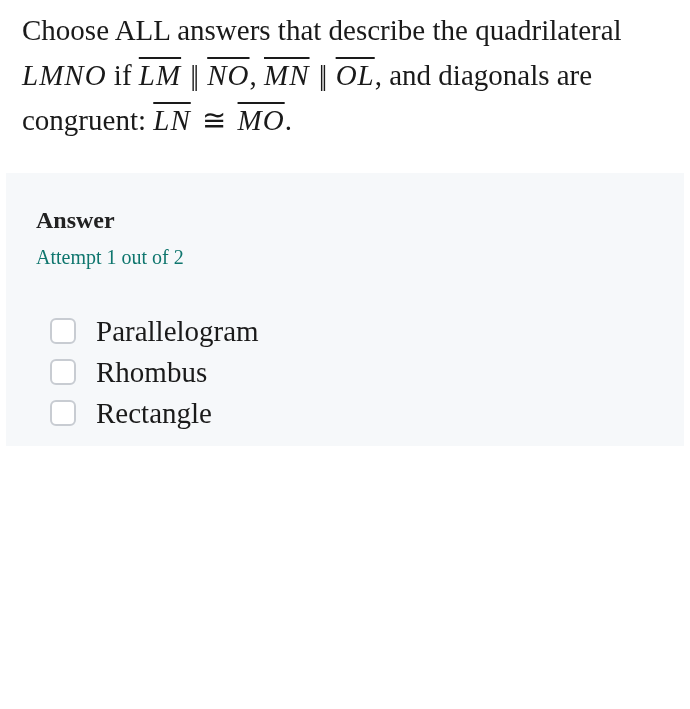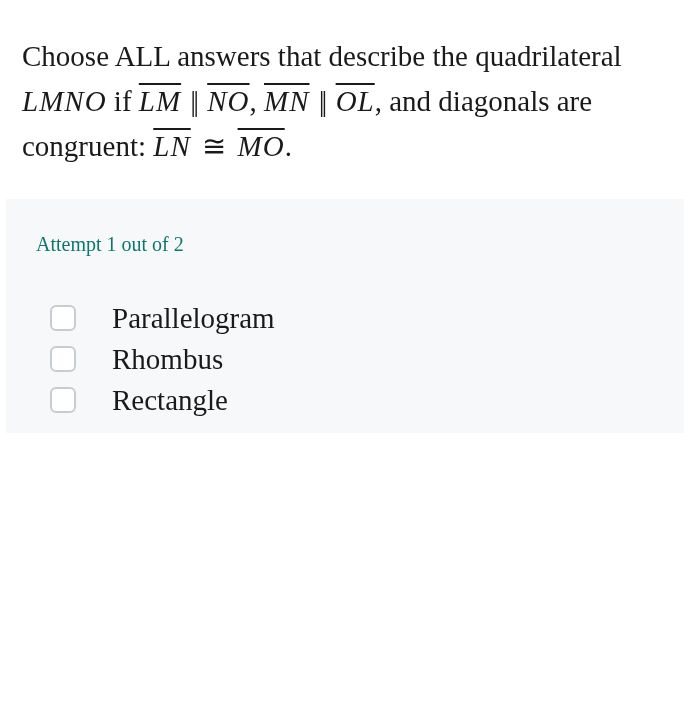--- a/index.html
+++ b/index.html
@@ -8,21 +8,20 @@
     height: 709px;
     font-family: Georgia, 'Times New Roman', serif;
     background: #fff;
     color: #1a1a1a;
     overflow: hidden;
   }
   .question {
     padding: 8px 22px 30px 22px;
     font-size: 29px;
     line-height: 1.55;
-    margin-top: 26px;
   }
   .mathit {
     font-style: italic;
     font-family: 'Times New Roman', serif;
     letter-spacing: 1px;
   }
   .overline {
     text-decoration: overline;
     text-decoration-thickness: 1.5px;
   }
@@ -43,21 +42,21 @@
     font-size: 20px;
     color: #0f766e;
     margin-bottom: 46px;
   }
   .options {
     padding-left: 14px;
   }
   .option {
     display: flex;
     align-items: center;
-    gap: 36px;
+    gap: 20px;
     margin-bottom: 8px;
   }
   .checkbox {
     width: 26px;
     height: 26px;
     border: 2px solid #c8ccd2;
     border-radius: 6px;
     background: #fff;
     flex-shrink: 0;
     cursor: pointer;
@@ -84,20 +83,21 @@
   <span>Choose ALL answers that describe the quadrilateral </span><span class="mathit">LMNO</span><span> if </span><span class="mathit overline">LM</span>
   <span class="parallel">||</span>
   <span class="mathit overline">NO</span><span>, </span><span class="mathit overline">MN</span>
   <span class="parallel">||</span>
   <span class="mathit overline">OL</span><span>, and diagonals are congruent: </span><span class="mathit overline">LN</span>
   <span class="cong">≅</span>
   <span class="mathit overline">MO</span><span>.</span>
 </div>
 
 <div class="answer-panel">
+  <div class="answer-heading">Answer</div>
   <div class="attempt">Attempt 1 out of 2</div>
 
   <div class="options">
     <div class="option">
       <div class="checkbox"></div>
       <div class="option-label">Parallelogram</div>
     </div>
     <div class="option">
       <div class="checkbox"></div>
       <div class="option-label">Rhombus</div>

